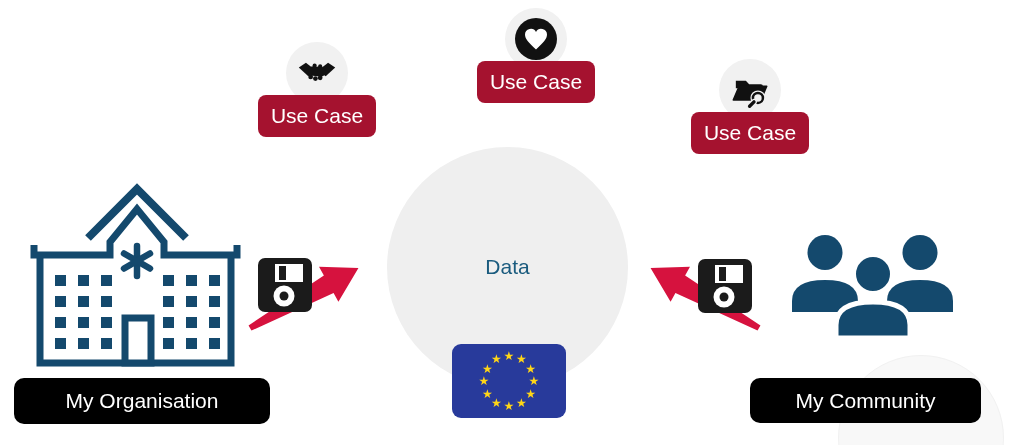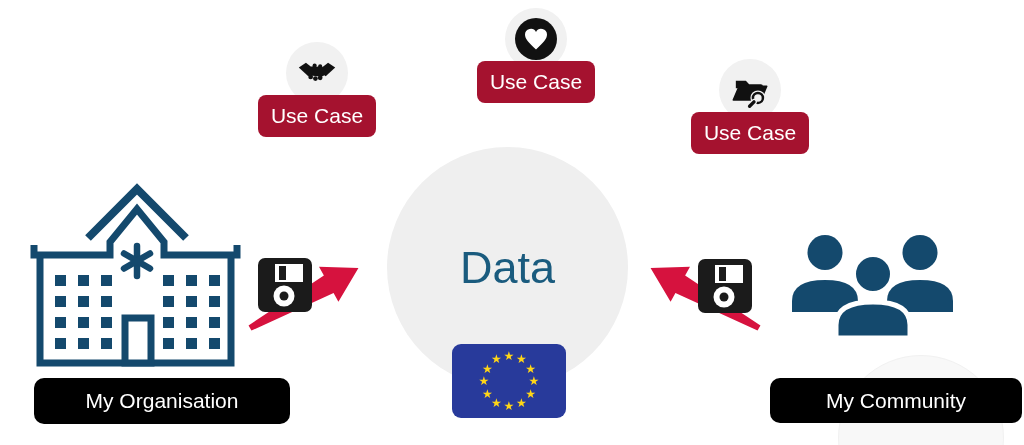--- a/index.html
+++ b/index.html
@@ -11,21 +11,21 @@
   .faint-circle{
     position:absolute;left:838px;top:355px;width:164px;height:164px;border-radius:50%;
     background:#f8f8f8;border:1px solid #f1f1f1;
   }
   
   .space-circle{
     position:absolute;left:387px;top:147px;width:241px;height:241px;border-radius:50%;
     background:#efefef;display:flex;align-items:center;justify-content:center;
   }
   .space-label{
-    color:#1a5b7e;font-size:45px;line-height:1.27;text-align:center;font-weight:400;
+    color:#1a5b7e;font-size:21px;line-height:1.27;text-align:center;font-weight:400;
   }
   
   .eu-flag{
     position:absolute;left:452px;top:344px;width:114px;height:74px;border-radius:9px;
     background:#283a9b;
   }
   .eu-stars{position:absolute;left:50%;top:50%;width:0;height:0;}
   .star{
     position:absolute;left:0;top:0;width:16px;height:16px;margin:-8px 0 0 -8px;
     font-size:12px;line-height:16px;text-align:center;color:#ffd617;
@@ -45,24 +45,24 @@
   .uc3{left:691px;top:59px;}
   
   .building-svg{position:absolute;left:28px;top:182px;}
   .people-svg{position:absolute;left:790px;top:232px;}
   .transfer{position:absolute;overflow:visible;}
   .transfer-left{left:244px;top:256px;}
   .transfer-right{left:640px;top:256px;}
   
   .plate{
     position:absolute;background:#000;border-radius:10px;color:#fff;
-    display:flex;align-items:center;justify-content:center;font-size:21px;margin-left:20px;
+    display:flex;align-items:center;justify-content:center;font-size:21px;
   }
   .plate-org{left:14px;top:378px;width:256px;height:46px;}
-  .plate-com{left:750px;top:378px;width:252px;height:45px;}
+  .plate-com{left:750px;top:378px;width:231px;height:45px;}
   svg{display:block;}
 </style>
 </head>
 <body>
 
 <div class="canvas">
 
   <div class="faint-circle"></div>
 
   <div class="space-circle">

